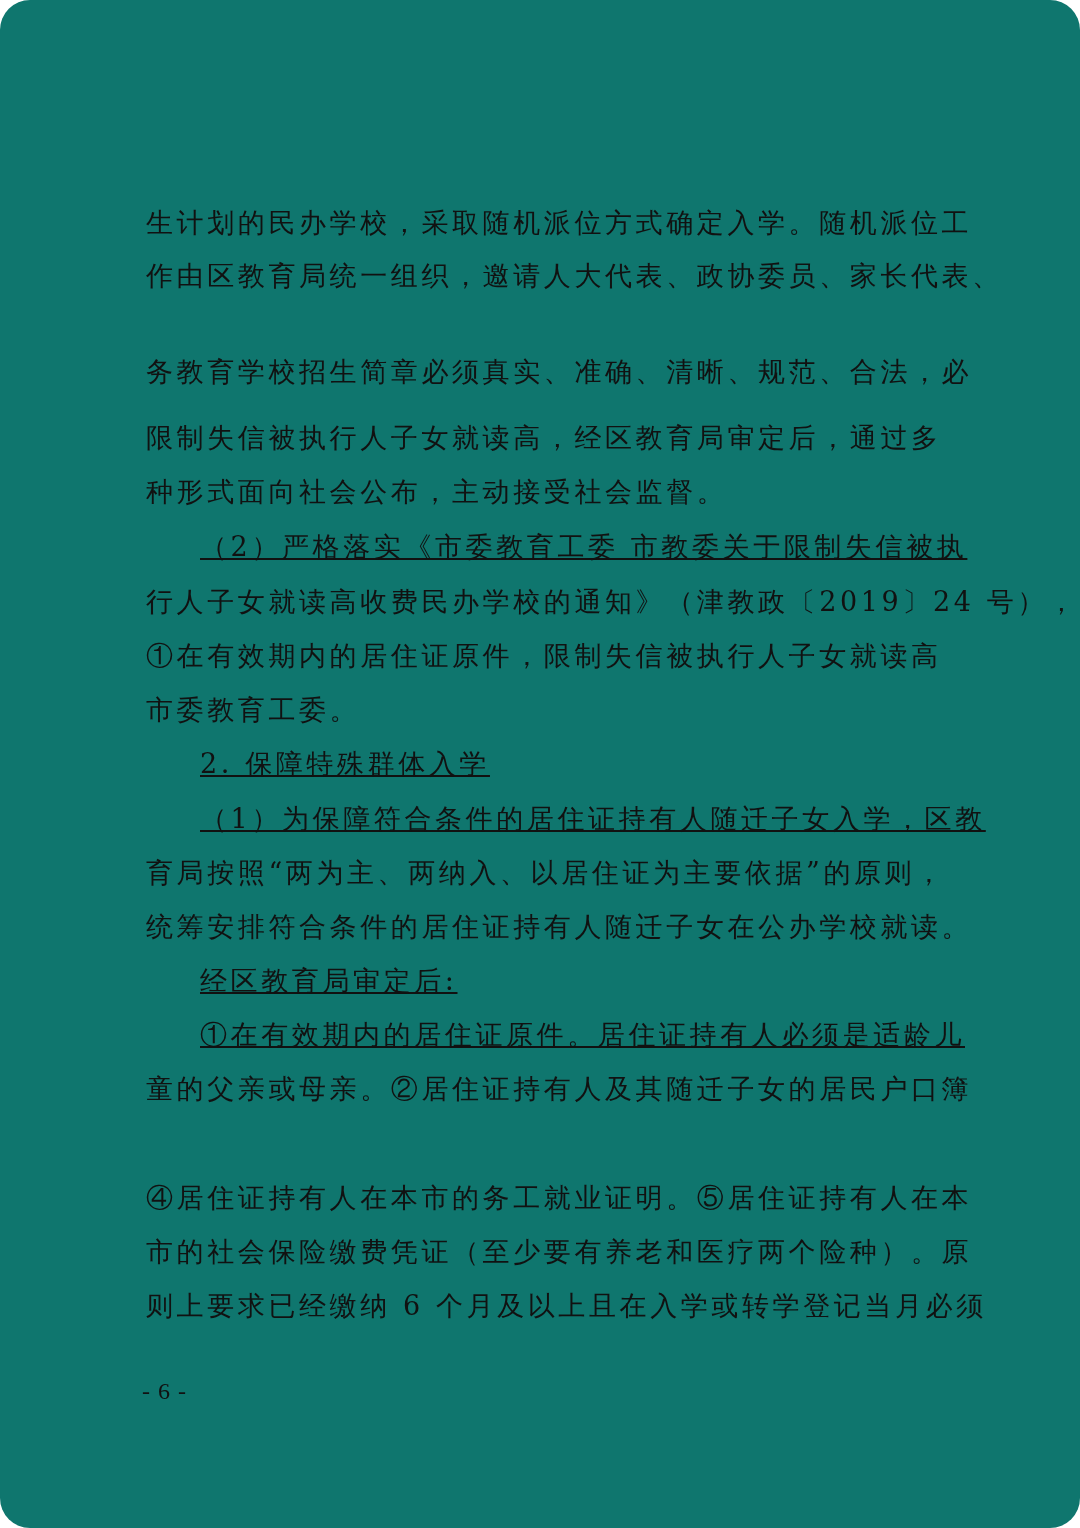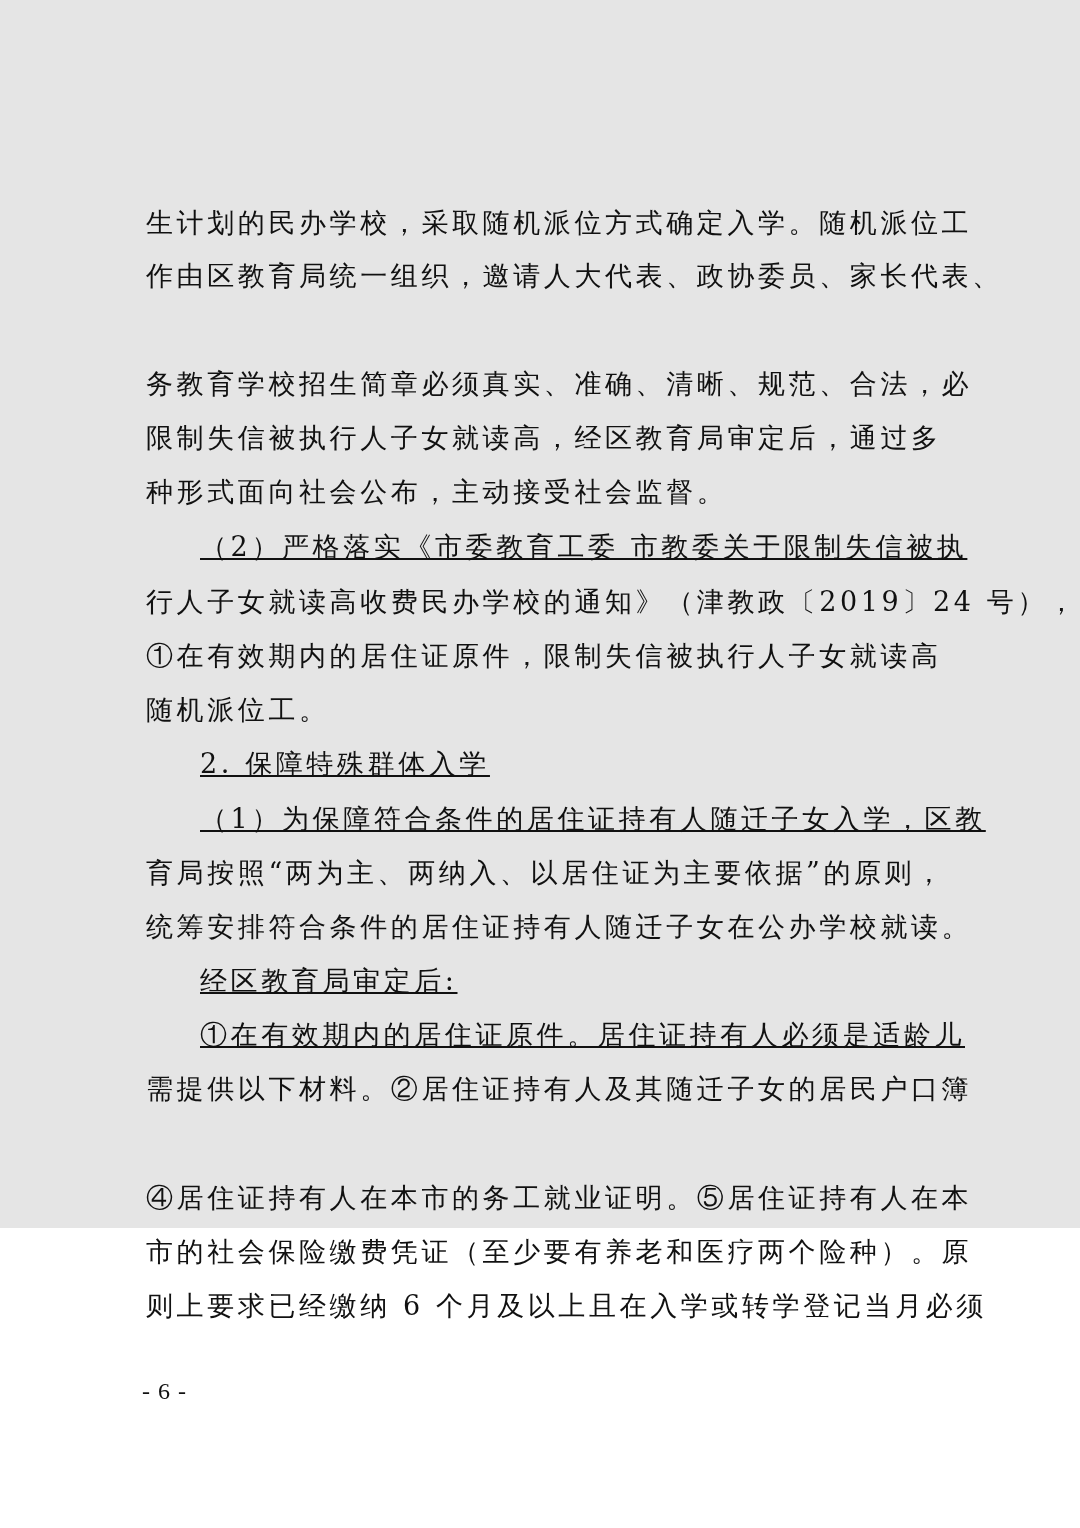--- a/index.html
+++ b/index.html
@@ -1,58 +1,58 @@
 <!DOCTYPE html>
 <html><head>
 <meta charset="utf-8">
 <style>
   html, body { margin: 0; padding: 0; background: #ffffff; }
   body {
     width: 1080px; height: 1528px; position: relative; overflow: hidden;
     font-family: "DejaVu Serif", "Liberation Serif", serif;
     color: #111111;
   }
-  .page { position: absolute; left: 0; top: 0; width: 1080px; height: 1228px; background: #e5e5e5; }
+  .page { position: absolute; left: 0; top: 0; width: 1080px; height: 1528px; background: #0f766e; border-radius: 30px; }
   .line {
     position: absolute; left: 146px; width: 790px;
     font-size: 27px; line-height: 40px; height: 40px;
     white-space: nowrap; letter-spacing: 3.6px;
     text-align: justify; text-align-last: justify;
   }
   .line.indent { left: 200px; width: 736px; text-decoration: underline; }
   .line.last { text-align-last: left; }
   .page-number {
     position: absolute; left: 142px; top: 1376px;
     font-family: "Liberation Serif", serif; font-size: 24px; line-height: 30px;
     letter-spacing: 1px;
   }
 </style>
 </head>
 <body>
 
 <div class="page">
   <div class="line" style="top:203px">生计划的民办学校，采取随机派位方式确定入学。随机派位工</div>
   <div class="line" style="top:256px">作由区教育局统一组织，邀请人大代表、政协委员、家长代表、</div>
-  <div class="line" style="top:364px">务教育学校招生简章必须真实、准确、清晰、规范、合法，必</div>
+  <div class="line" style="top:352px">务教育学校招生简章必须真实、准确、清晰、规范、合法，必</div>
   <div class="line" style="top:418px">限制失信被执行人子女就读高，经区教育局审定后，通过多</div>
   <div class="line last" style="top:472px">种形式面向社会公布，主动接受社会监督。</div>
 
   <div class="line indent" style="top:527px">（2）严格落实《市委教育工委 市教委关于限制失信被执</div>
   <div class="line" style="top:582px">行人子女就读高收费民办学校的通知》（津教政〔2019〕24 号），</div>
   <div class="line" style="top:636px">①在有效期内的居住证原件，限制失信被执行人子女就读高</div>
-  <div class="line last" style="top:690px">随机派位工。</div>
+  <div class="line last" style="top:690px">市委教育工委。</div>
 
   <div class="line indent last" style="top:744px">2. 保障特殊群体入学</div>
 
   <div class="line indent" style="top:799px">（1）为保障符合条件的居住证持有人随迁子女入学，区教</div>
   <div class="line" style="top:853px">育局按照“两为主、两纳入、以居住证为主要依据”的原则，</div>
   <div class="line last" style="top:907px">统筹安排符合条件的居住证持有人随迁子女在公办学校就读。</div>
 
   <div class="line indent last" style="top:961px">经区教育局审定后:</div>
 
   <div class="line indent" style="top:1015px">①在有效期内的居住证原件。居住证持有人必须是适龄儿</div>
-  <div class="line" style="top:1069px">需提供以下材料。②居住证持有人及其随迁子女的居民户口簿</div>
+  <div class="line" style="top:1069px">童的父亲或母亲。②居住证持有人及其随迁子女的居民户口簿</div>
   <div class="line" style="top:1178px">④居住证持有人在本市的务工就业证明。⑤居住证持有人在本</div>
   <div class="line" style="top:1232px">市的社会保险缴费凭证（至少要有养老和医疗两个险种）。原</div>
   <div class="line" style="top:1286px">则上要求已经缴纳 6 个月及以上且在入学或转学登记当月必须</div>
 
   <div class="page-number">- 6 -</div>
 </div>
 
 </body></html>

